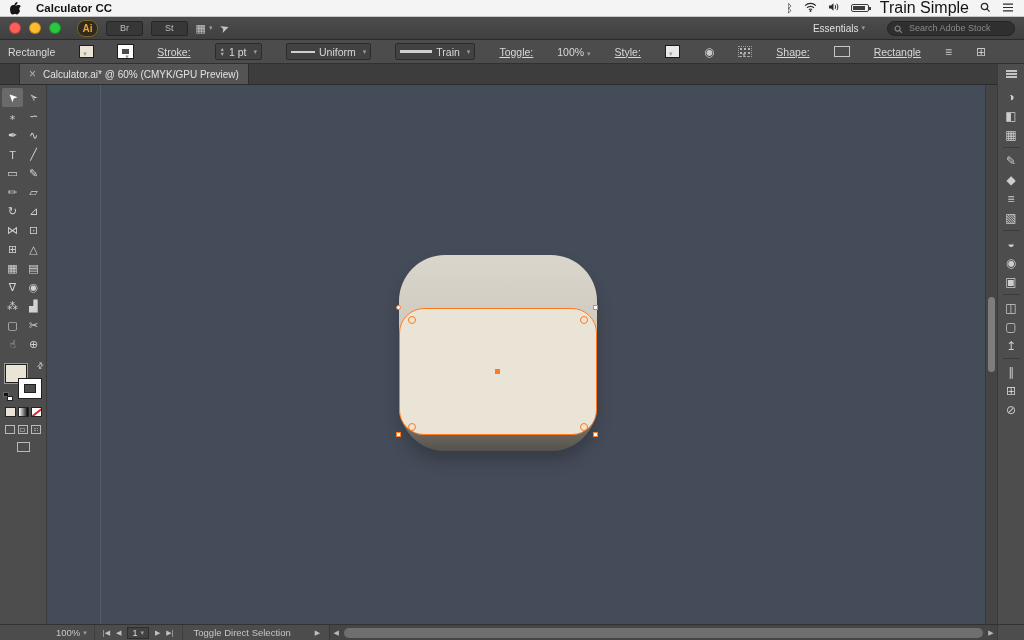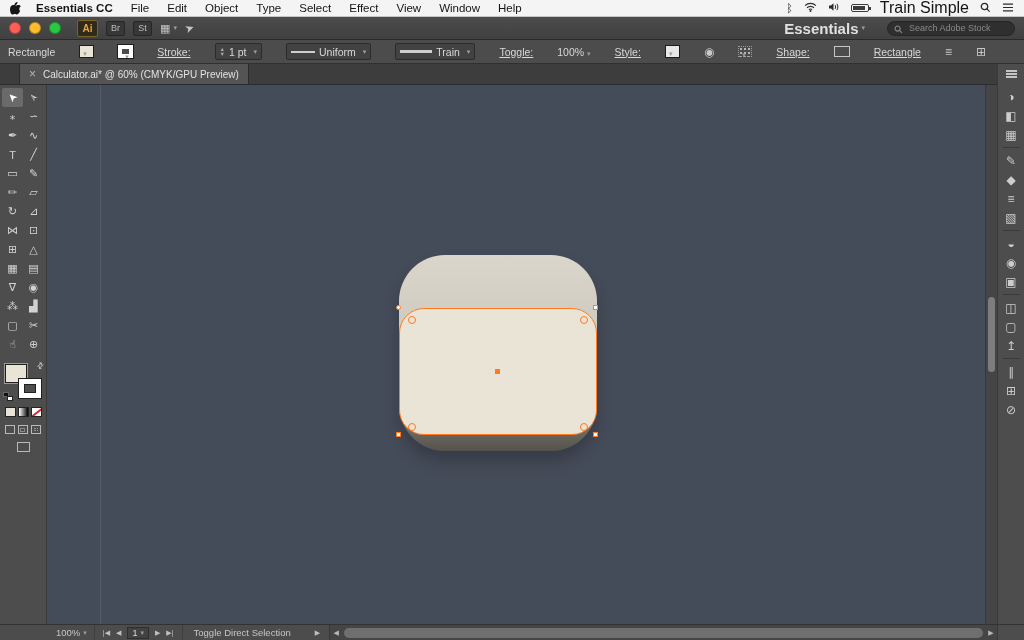--- a/index.html
+++ b/index.html
@@ -22,26 +22,26 @@
 .batt::after{content:"";position:absolute;right:-3px;top:2px;width:2px;height:3px;background:#3c3c3c}
 .batt .lvl{position:absolute;left:1px;top:1px;bottom:1px;width:12px;background:#3c3c3c}
 .mb-user{font-size:16px}
 
 
 .titlebar{left:0;top:17px;width:100%;height:23px;background:linear-gradient(#4c4c4c,#404040);
   border-bottom:1px solid #2a2a2a;display:flex;align-items:center;padding:0 9px;gap:8px;color:#c9c9c9}
 .tl-group{display:flex;gap:8px;margin-right:8px}
 .tl{width:12px;height:12px;border-radius:50%;border:1px solid rgba(0,0,0,.25)}
 .ai-logo{width:21px;height:17px;border:1px solid #7a6428;background:#2f2a1c;color:#eba43c;
-  font-weight:700;font-size:10px;display:flex;align-items:center;justify-content:center;border-radius:2px}
+  font-weight:700;font-size:10px;display:flex;align-items:center;justify-content:center;border-radius:8px}
 .chip{min-width:19px;height:15px;border:1px solid #262626;background:#373737;color:#bdbdbd;font-size:9px;
-  display:flex;align-items:center;justify-content:center;border-radius:2px;padding:0 4px}
+  display:flex;align-items:center;justify-content:center;border-radius:2px;padding:0 13px}
 .tb-icon{color:#c3c3c3;font-size:11px;display:flex;align-items:center}
 .share{transform:rotate(-20deg);display:inline-block}
-.workspace{margin-left:auto;display:flex;align-items:center;font-size:15px;color:#e0e0e0;font-weight:700}
+.workspace{margin-left:auto;display:flex;align-items:center;font-size:10px;color:#e0e0e0;font-weight:400}
 .searchbox{position:relative;margin-left:14px;width:128px;height:15px}
 .searchbox input{width:100%;height:100%;background:#2f2f2f;border:1px solid #242424;border-radius:8px;
   color:#a5a5a5;font-size:9px;padding:0 6px 0 21px;outline:none}
 .searchbox input::placeholder{color:#8a8a8a}
 .searchbox .mag{position:absolute;left:7px;top:3px}
 
 
 .controlbar{left:0;top:40px;width:100%;height:24px;background:#4c4c4c;border-bottom:1px solid #303030;
   display:flex;align-items:center;padding:0 8px;gap:24px;color:#d8d8d8;font-size:10.5px}
 .u{text-decoration:underline}
@@ -142,33 +142,21 @@
 <body>
 
 <div id="root" data-name="illustrator-window" style="--accent: #FF7A1E;">
 
   <div class="menubar abs" data-name="macos-menu-bar">
     <span class="apple" data-name="apple-menu-icon">
       <svg width="11" height="13" viewBox="0 0 12 14">
           <path d="M8.2 0c.1 1-.4 2-1 2.6-.7.7-1.6 1.1-2.4 1-.1-.9.4-1.9 1-2.5C6.4.4 7.4 0 8.2 0zM11 9.6c-.3.8-.5 1.1-.9 1.8-.6.9-1.4 2.1-2.4 2.1-.9 0-1.2-.6-2.4-.6s-1.5.6-2.4.6c-1 0-1.7-1-2.3-2C-.1 9.1-.3 6.2.8 4.7c.7-1 1.9-1.6 3-1.6 1.1 0 1.8.6 2.7.6.9 0 1.4-.6 2.7-.6 1 0 2 .5 2.7 1.4-2.3 1.3-2 4.5-.9 5.1z" fill="#161616"></path>
         </svg>
     </span>
-    <span class="appname" data-name="menu-app-name">Essentials CC</span>
-    <span class="menus" data-name="menu-items">
-
-    <span class="menu-item" data-name="menu-item">File</span>
-        <span class="menu-item" data-name="menu-item">Edit</span>
-        <span class="menu-item" data-name="menu-item">Object</span>
-        <span class="menu-item" data-name="menu-item">Type</span>
-        <span class="menu-item" data-name="menu-item">Select</span>
-        <span class="menu-item" data-name="menu-item">Effect</span>
-        <span class="menu-item" data-name="menu-item">View</span>
-        <span class="menu-item" data-name="menu-item">Window</span>
-        <span class="menu-item" data-name="menu-item">Help</span>
-      </span>
+    <span class="appname" data-name="menu-app-name">Calculator CC</span>
     <span class="mb-right" data-name="menu-bar-status-area">
       <span class="bt-glyph" data-name="bluetooth-icon">ᛒ</span>
       <span data-name="wifi-icon">
         <svg width="13" height="10" viewBox="0 0 13 10">
             <path d="M1.1 3.7C2.6 2.2 4.5 1.4 6.5 1.4s3.9.8 5.4 2.3" stroke="#2b2b2b" stroke-width="1.2" fill="none"></path>
             <path d="M3 5.7c1-.9 2.2-1.4 3.5-1.4S9 4.8 10 5.7" stroke="#2b2b2b" stroke-width="1.2" fill="none"></path>
             <path d="M4.9 7.6c.4-.4 1-.6 1.6-.6s1.2.2 1.6.6" stroke="#2b2b2b" stroke-width="1.2" fill="none"></path>
             <circle cx="6.5" cy="9" r="1" fill="#2b2b2b"></circle>
           </svg>
       </span>

